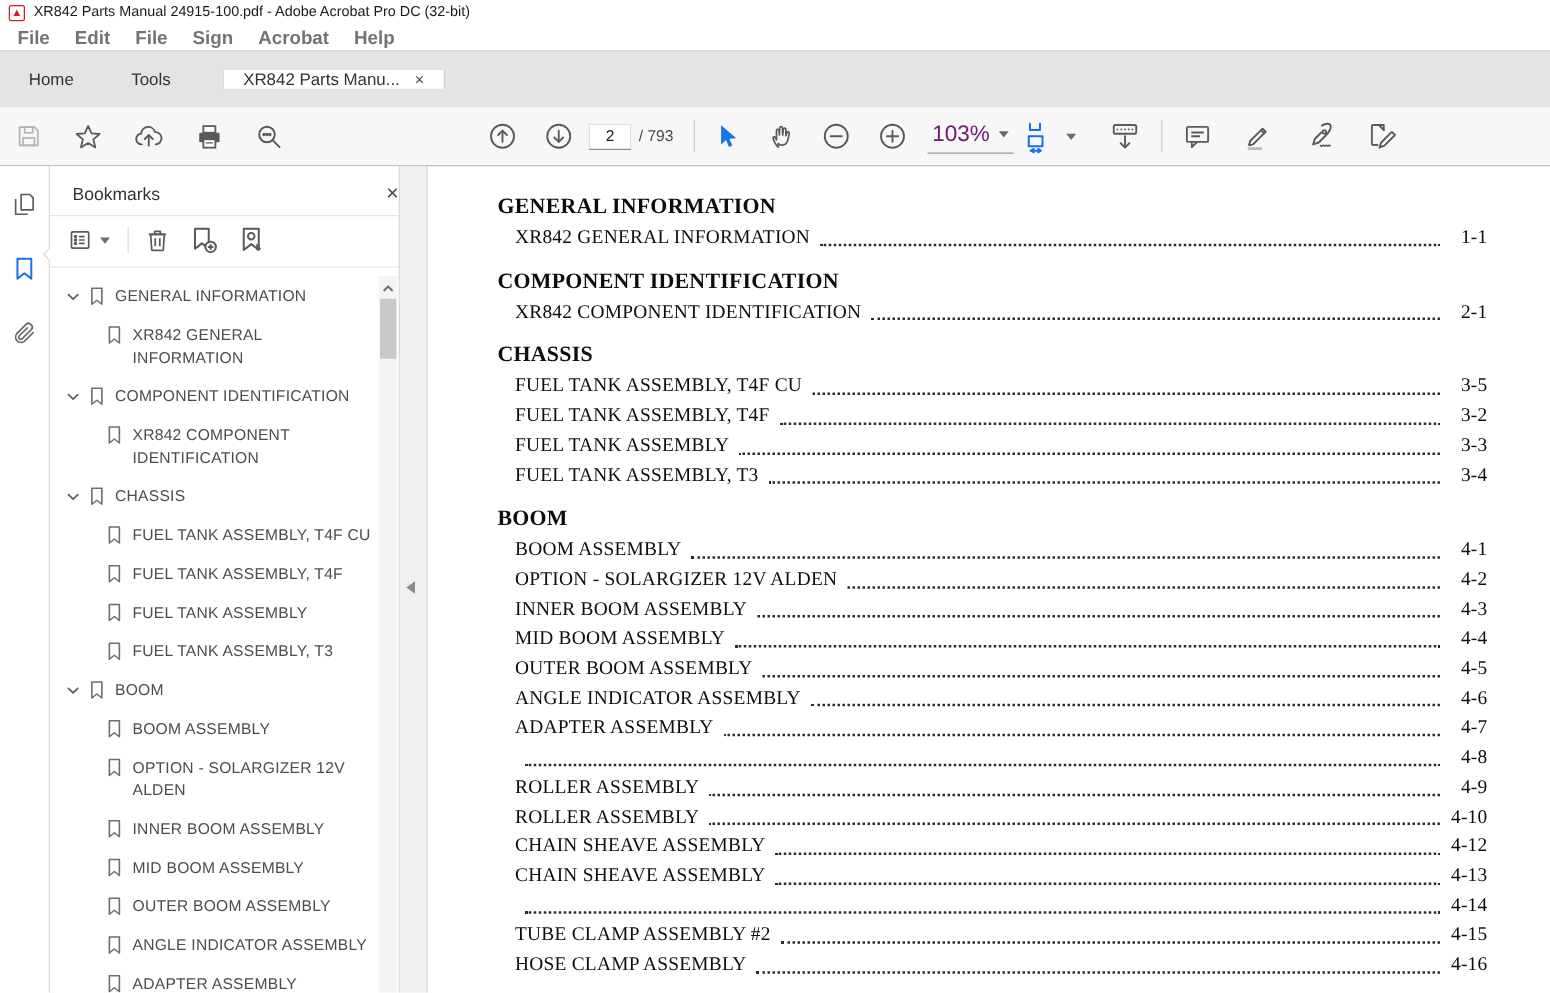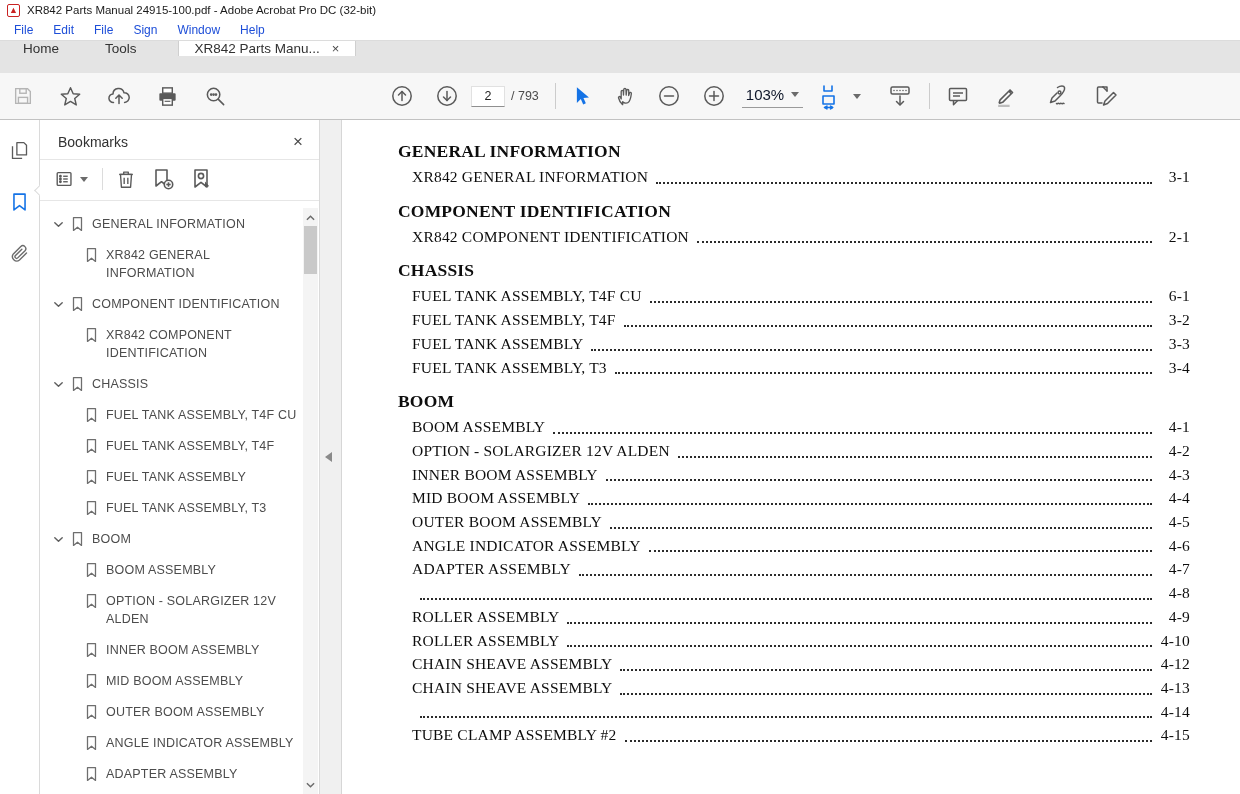--- a/index.html
+++ b/index.html
@@ -7,57 +7,57 @@
     font-family:"Liberation Sans", sans-serif; color:#323232; }
 
   
   .titlebar { height:20px; display:flex; align-items:center; gap:7px; padding-left:7px;
     font-size:11.5px; color:#1a1a1a; background:#fff; }
   .pdf-file-icon { width:13px; height:13px; border:1px solid #c92222; border-radius:2px;
     display:flex; align-items:center; justify-content:center; background:#fff; }
   .pdf-file-icon span { color:#c92222; font-size:9px; font-weight:bold; line-height:1; }
 
   .menubar { height:20px; display:flex; align-items:center; padding-left:4px; background:#fff; }
-  .menu-item { font-size:12px; padding:2px 10px; color:#1d4ed8; cursor:default; }
-
-  .tabbar { height:33px; background:#e4e4e4; border-top:1px solid #dcdcdc; display:flex; align-items:flex-start; }
+  .menu-item { font-size:15px; padding:2px 10px; color:#737373; cursor:default;font-weight:bold; }
+
+  .tabbar { height:46px; background:#e4e4e4; border-top:1px solid #dcdcdc; display:flex; align-items:center; }
   .tab { display:flex; align-items:center; padding:0 23px; font-size:13.5px; color:#323232; }
   .tab.active { background:#fff; border-left:1px solid #cfcfcf; border-right:1px solid #cfcfcf;
     margin-left:18px; padding:0 16px; gap:12px; }
   .tab-close { font-size:13px; color:#4a4a4a; line-height:1; }
 
   
   .toolbar { height:47px; background:#f7f7f7; border-bottom:1px solid #c2c2c2; position:relative; }
   .tb-group { position:absolute; top:0; height:46px; display:flex; align-items:center; }
   .tb-left { left:10px; gap:21px; }
   .tb-center { left:388px; gap:0; }
   .tb-right { left:818px; gap:0; }
   .tb-btn { display:flex; align-items:center; justify-content:center; padding:2px; }
   .tb-sep { width:1px; height:26px; background:#cccccc; margin:0 12px; }
   .icon svg { display:block; }
   .pgnum-input { width:34px; height:21px; text-align:center; font-size:12.5px; color:#222;
     background:#fff; border:1px solid #e1e1e1; border-bottom:1px solid #8f8f8f; outline:none;
     font-family:"Liberation Sans", sans-serif; margin:0 6px 0 10px; }
   .pg-total { font-size:12.5px; color:#4a4a4a; margin-right:4px; white-space:nowrap; }
   .zoom-ctl { display:flex; align-items:center; gap:7px; margin-left:14px; padding:2px 4px 4px 4px;
     border-bottom:1px solid #9a9a9a; }
-  .zoom-val { font-size:15px; color:#0f172a; }
+  .zoom-val { font-size:18px; color:#701a75; }
   .caret-down { width:0; height:0; border-left:4px solid transparent; border-right:4px solid transparent;
     border-top:5px solid #6b6b6b; }
 
   
   .main { display:flex; height:674px; }
   .left-rail { width:40px; border-right:1px solid #dadada; background:#fff;
     display:flex; flex-direction:column; align-items:center; padding-top:20px; gap:30px; position:relative; }
   .rail-notch { position:absolute; right:-6px; top:66px; width:9px; height:9px; background:#fff;
     border-left:1px solid #dadada; border-bottom:1px solid #dadada; transform:rotate(45deg); }
 
   .bm-panel { width:280px; background:#fff; border-right:1px solid #dadada; position:relative;
     display:flex; flex-direction:column; }
-  .bm-header { display:flex; justify-content:space-between; align-items:center; padding:13px 16px 9px 18px;gap:16px; }
+  .bm-header { display:flex; justify-content:space-between; align-items:center; padding:13px 0 9px 18px;gap:16px; }
   .bm-title { font-size:14px; color:#323232; }
   .bm-close { font-size:17px; color:#4a4a4a; line-height:1; }
   .bm-toolbar { display:flex; align-items:center; padding:7px 12px 9px 14px;
     border-top:1px solid #e6e6e6; border-bottom:1px solid #e6e6e6; }
   .bm-tool { display:flex; align-items:center; margin-right:14px; }
   .bm-tool .caret-down { margin-left:4px; }
   .bm-tb-sep { width:1px; height:22px; background:#dcdcdc; margin:0 12px 0 0; }
 
   .bm-tree { flex:1; overflow:hidden; padding:10px 22px 0 12px; }
   .bm-row { display:flex; align-items:flex-start; padding:4px 0 9px 0; cursor:default; }
@@ -94,21 +94,21 @@
       <span>▲</span>
     </span>
   <span>XR842 Parts Manual 24915-100.pdf - Adobe Acrobat Pro DC (32-bit)</span>
 </div>
 
 <div class="menubar" id="menubar">
     <span class="menu-item">File</span>
     <span class="menu-item">Edit</span>
     <span class="menu-item">File</span>
     <span class="menu-item">Sign</span>
-    <span class="menu-item">Window</span>
+    <span class="menu-item">Acrobat</span>
     <span class="menu-item">Help</span>
   </div>
 
 <div class="tabbar" id="tabbar">
     <div class="tab">
       <span>Home</span>
     </div>
     <div class="tab">
       <span>Tools</span>
     </div>
@@ -504,33 +504,33 @@
   <div class="panel-gutter">
     <span class="gutter-handle"></span>
   </div>
 
   <div class="doc-area">
     <div class="doc-page" id="toc">
         <div class="toc-heading">GENERAL INFORMATION</div>
         <div class="toc-entry">
           <span class="toc-label">XR842 GENERAL INFORMATION</span>
           <span class="toc-leader"></span>
-          <span class="toc-page">3-1</span>
+          <span class="toc-page">1-1</span>
         </div>
         <div class="toc-heading">COMPONENT IDENTIFICATION</div>
         <div class="toc-entry">
           <span class="toc-label">XR842 COMPONENT IDENTIFICATION</span>
           <span class="toc-leader"></span>
           <span class="toc-page">2-1</span>
         </div>
         <div class="toc-heading">CHASSIS</div>
         <div class="toc-entry">
           <span class="toc-label">FUEL TANK ASSEMBLY, T4F CU</span>
           <span class="toc-leader"></span>
-          <span class="toc-page">6-1</span>
+          <span class="toc-page">3-5</span>
         </div>
         <div class="toc-entry">
           <span class="toc-label">FUEL TANK ASSEMBLY, T4F</span>
           <span class="toc-leader"></span>
           <span class="toc-page">3-2</span>
         </div>
         <div class="toc-entry">
           <span class="toc-label">FUEL TANK ASSEMBLY</span>
           <span class="toc-leader"></span>
           <span class="toc-page">3-3</span>
@@ -602,15 +602,20 @@
         </div>
         <div class="toc-entry">
           <span class="toc-leader"></span>
           <span class="toc-page">4-14</span>
         </div>
         <div class="toc-entry">
           <span class="toc-label">TUBE CLAMP ASSEMBLY #2</span>
           <span class="toc-leader"></span>
           <span class="toc-page">4-15</span>
         </div>
+        <div class="toc-entry">
+          <span class="toc-label">HOSE CLAMP ASSEMBLY</span>
+          <span class="toc-leader"></span>
+          <span class="toc-page">4-16</span>
+        </div>
       </div>
   </div>
 </div>
 
 </body></html>

